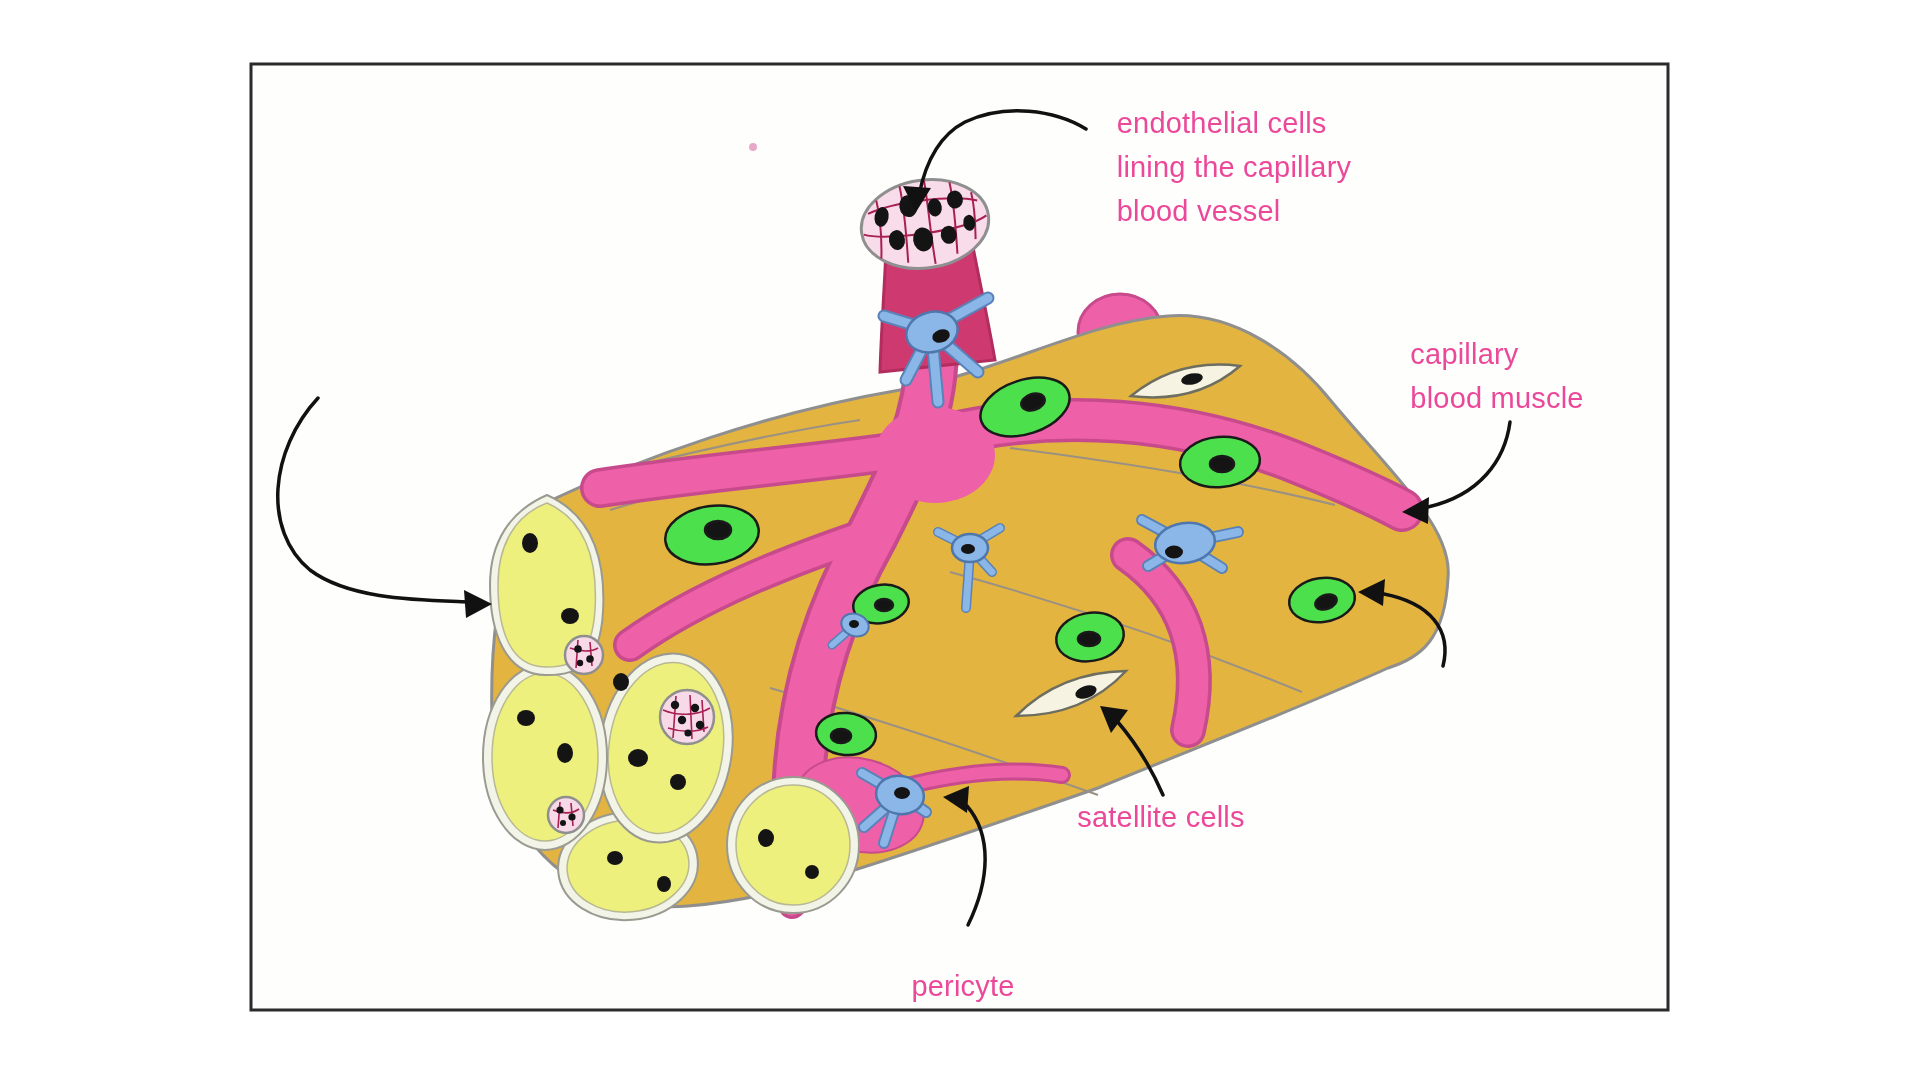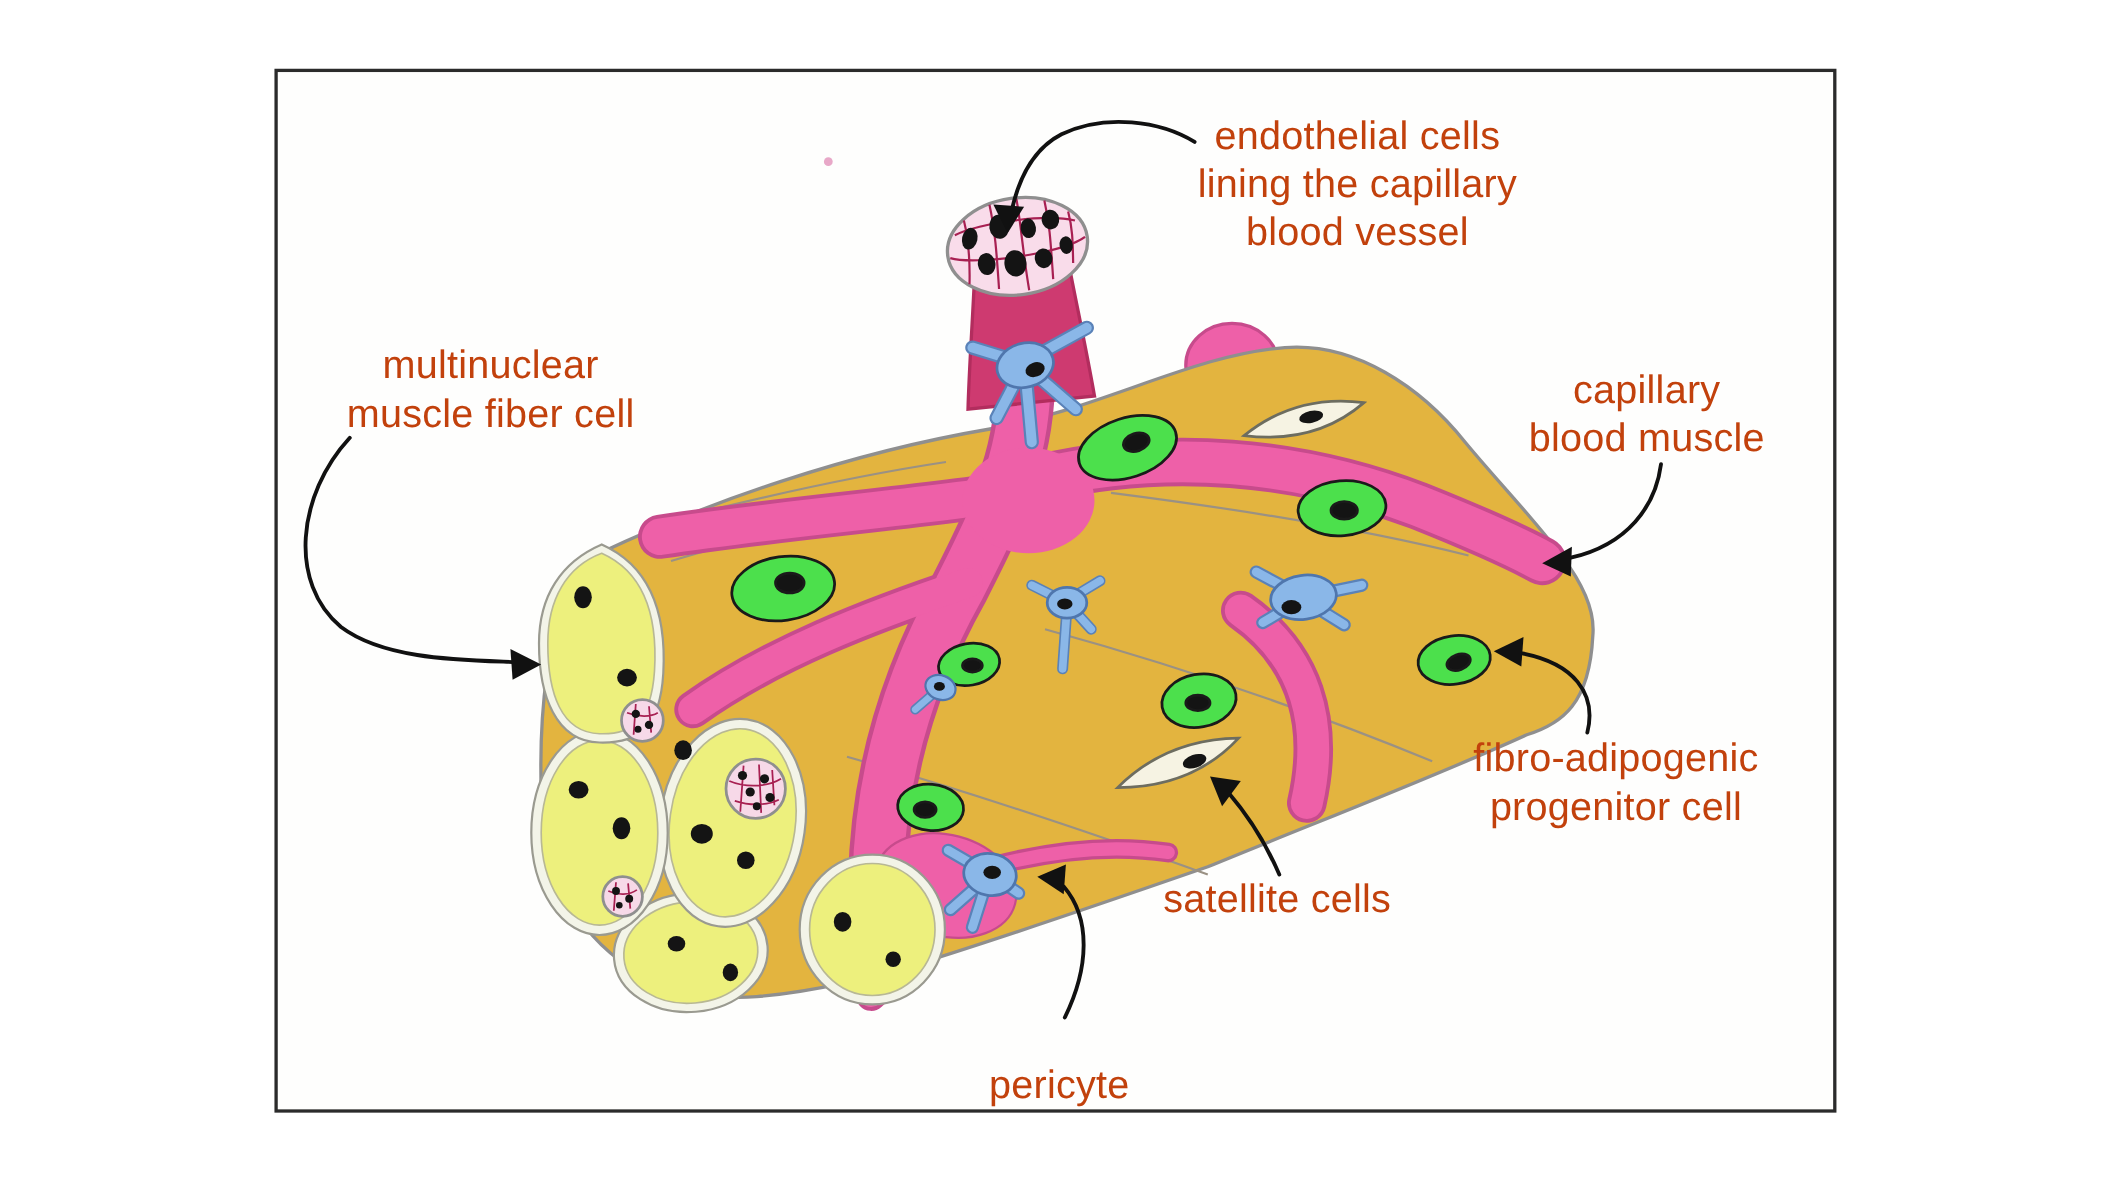--- a/index.html
+++ b/index.html
@@ -1,20 +1,20 @@
 <!DOCTYPE html>
 <html><head>
 <meta charset="utf-8">
 <style>
   html,body{margin:0;padding:0;background:#ffffff;}
   .stage{position:relative;width:1920px;height:1080px;background:#ffffff;
          font-family:"Liberation Sans", sans-serif;overflow:hidden;}
   .stage svg{position:absolute;left:0;top:0;}
   .dlabel{position:absolute;transform:translate(-50%,-50%);
-          font-size:36px;line-height:44px;color:#c2410c;text-align:center;
+          font-size:29px;line-height:44px;color:#ec4899;
           white-space:pre-line;letter-spacing:.2px;}
 </style>
 </head>
 <body>
 
 <div class="stage">
 
 <svg width="1920" height="1080" viewBox="0 0 1920 1080">
 
   <rect x="251" y="64" width="1417" height="946" fill="#fefefd" stroke="#2b2b2b" stroke-width="3"></rect>
@@ -282,22 +282,18 @@
     <path d="M1163,795 C1150,765 1135,742 1117,721"></path>
     <polygon points="1100,706 1128,710 1111,733" fill="#111111" stroke="none"></polygon>
     <path d="M968,925 C990,880 992,835 967,806"></path>
     <polygon points="943,797 969,786 967,813" fill="#111111" stroke="none"></polygon>
   </g>
 </svg>
 
 <div class="dlabel" style="left:1234px;top:167px;">endothelial cells
 lining the capillary
 blood vessel</div>
-<div class="dlabel" style="left:446px;top:354px;">multinuclear
-muscle fiber cell</div>
 <div class="dlabel" style="left:1497px;top:376px;">capillary
 blood muscle</div>
-<div class="dlabel" style="left:1469px;top:711px;">fibro-adipogenic
-progenitor cell</div>
 <div class="dlabel" style="left:1161px;top:817px;">satellite cells</div>
 <div class="dlabel" style="left:963px;top:942px;margin-top:44px;">pericyte</div>
 
 </div>
 
 </body></html>

